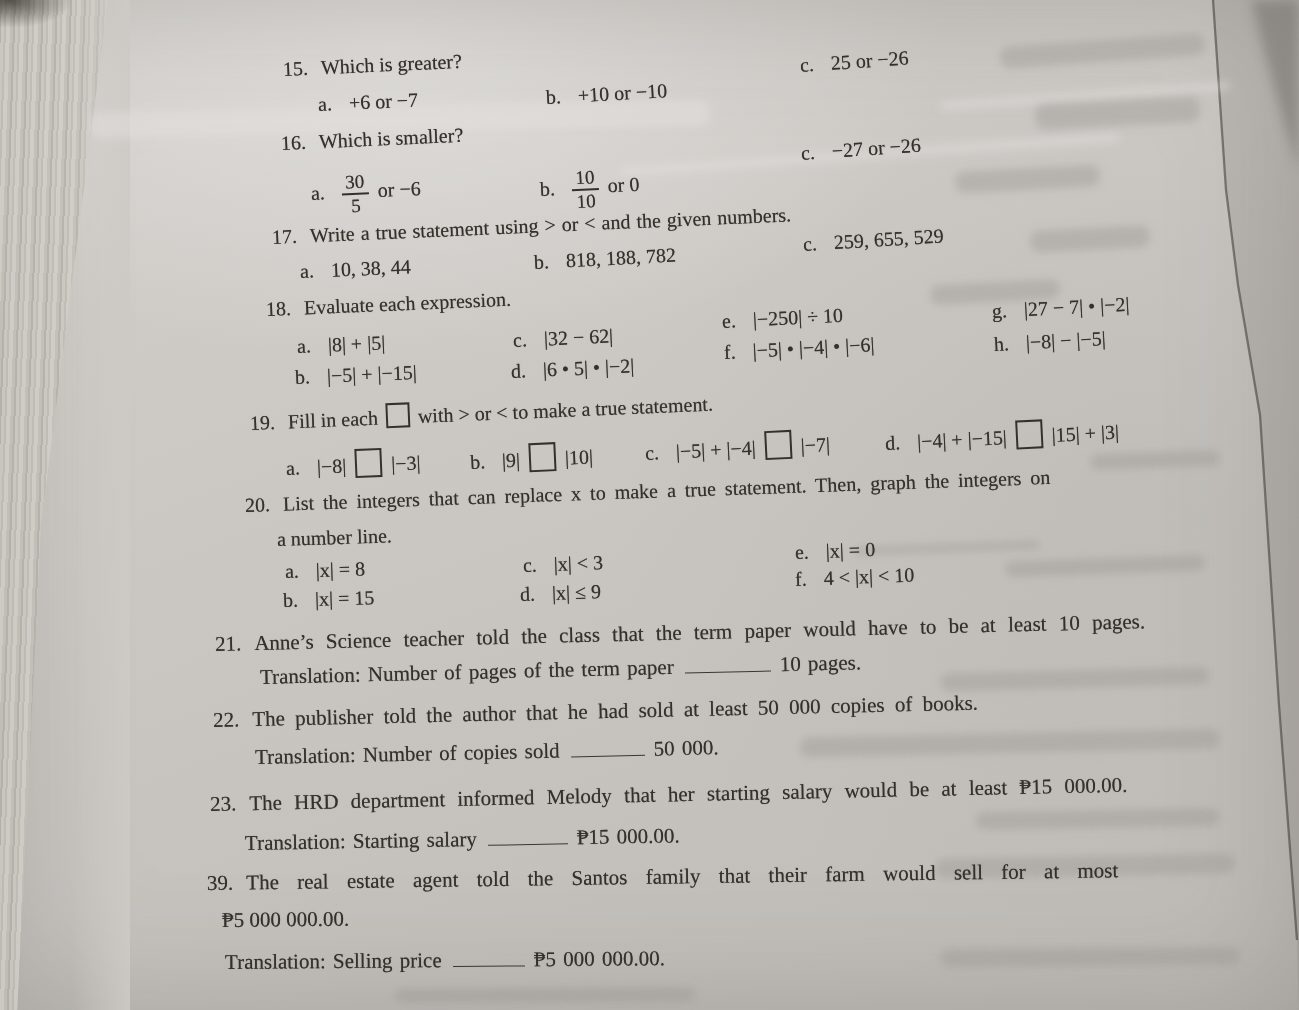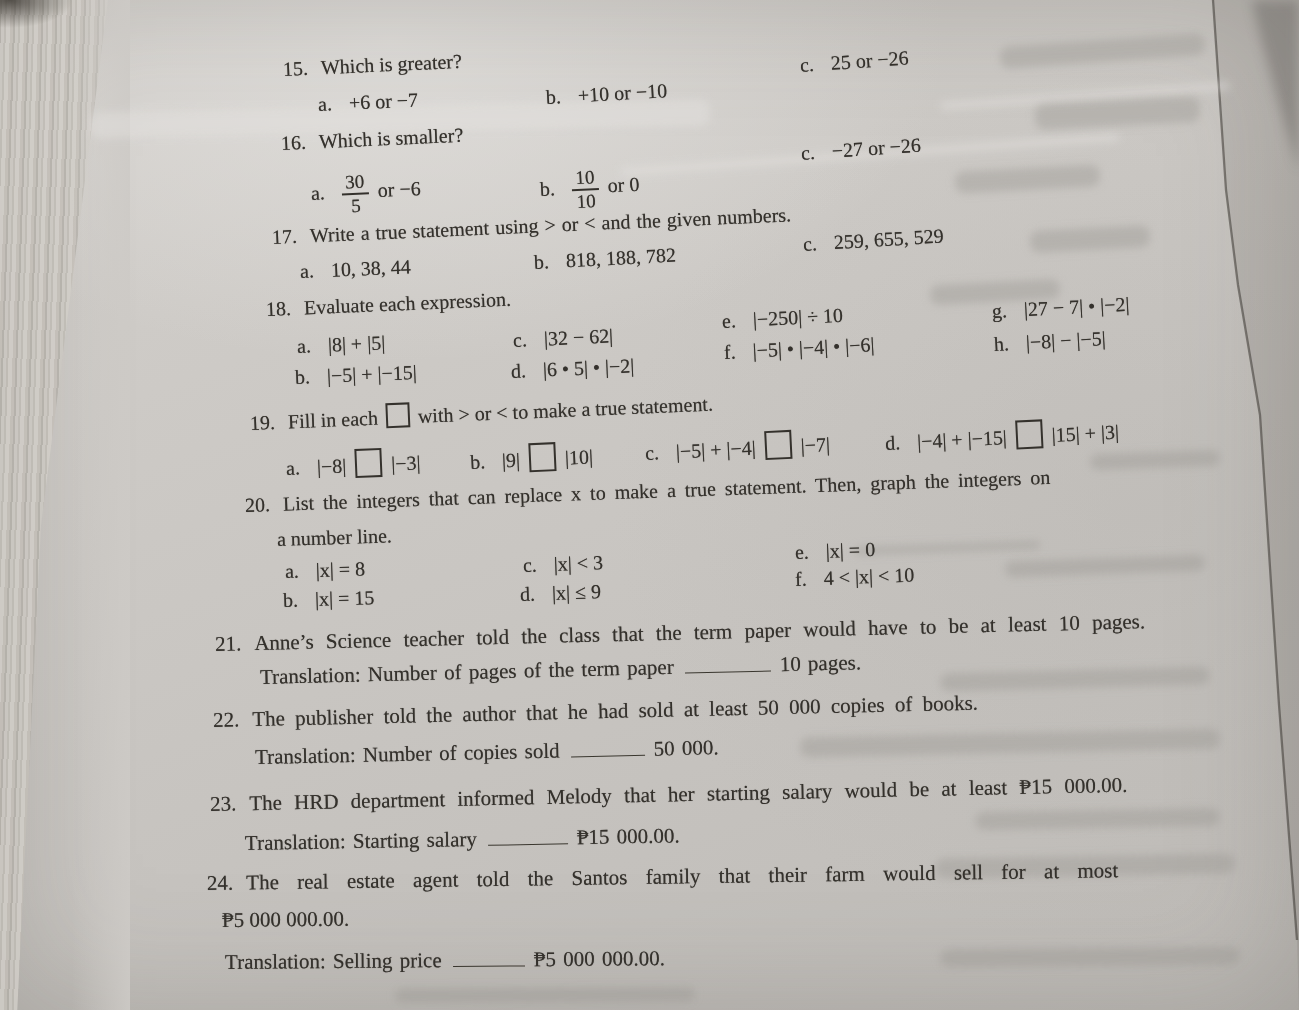--- a/index.html
+++ b/index.html
@@ -209,21 +209,21 @@
   </div>
 
   <div class="line lg" style="left:210px;top:792px;transform:rotate(-1.2deg);word-spacing:7px">
     <span class="no">23.</span><span>The HRD department informed Melody that her starting salary would be at least ₱15 000.00.</span>
   </div>
   <div class="line lg" style="left:245px;top:831px;transform:rotate(-1deg);word-spacing:2px">
     <span>Translation: Starting salary</span><span class="blank" style="width:80px"></span><span>₱15 000.00.</span>
   </div>
 
   <div class="line lg" style="left:207px;top:871px;transform:rotate(-.8deg);word-spacing:13px">
-    <span class="no">24.</span><span>The real estate agent told the Santos family that their farm would sell for at most</span>
+    <span class="no">39.</span><span>The real estate agent told the Santos family that their farm would sell for at most</span>
   </div>
   <div class="line lg" style="left:222px;top:908px;transform:rotate(-.6deg)">
     <span>₱5 000 000.00.</span>
   </div>
   <div class="line lg" style="left:225px;top:950px;transform:rotate(-.5deg);word-spacing:2px">
     <span>Translation: Selling price</span><span class="blank" style="width:72px"></span><span>₱5 000 000.00.</span>
   </div>
 
 </div>
 

